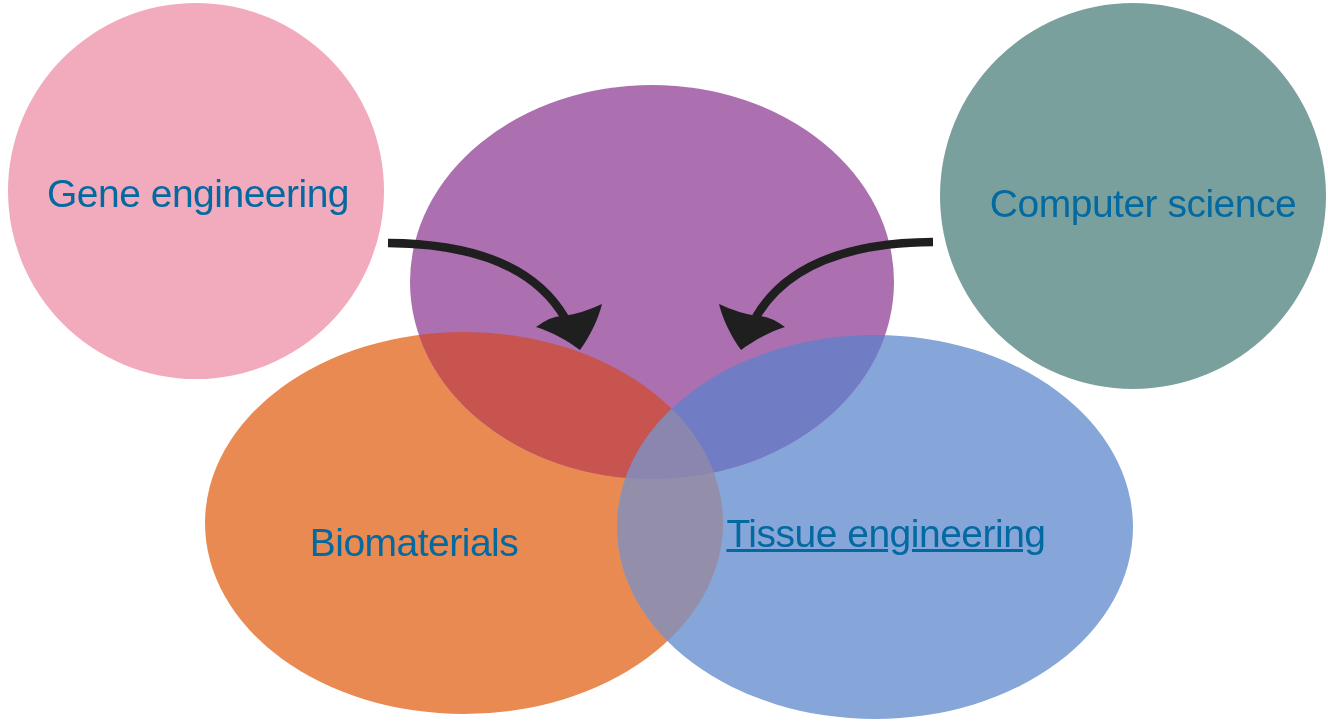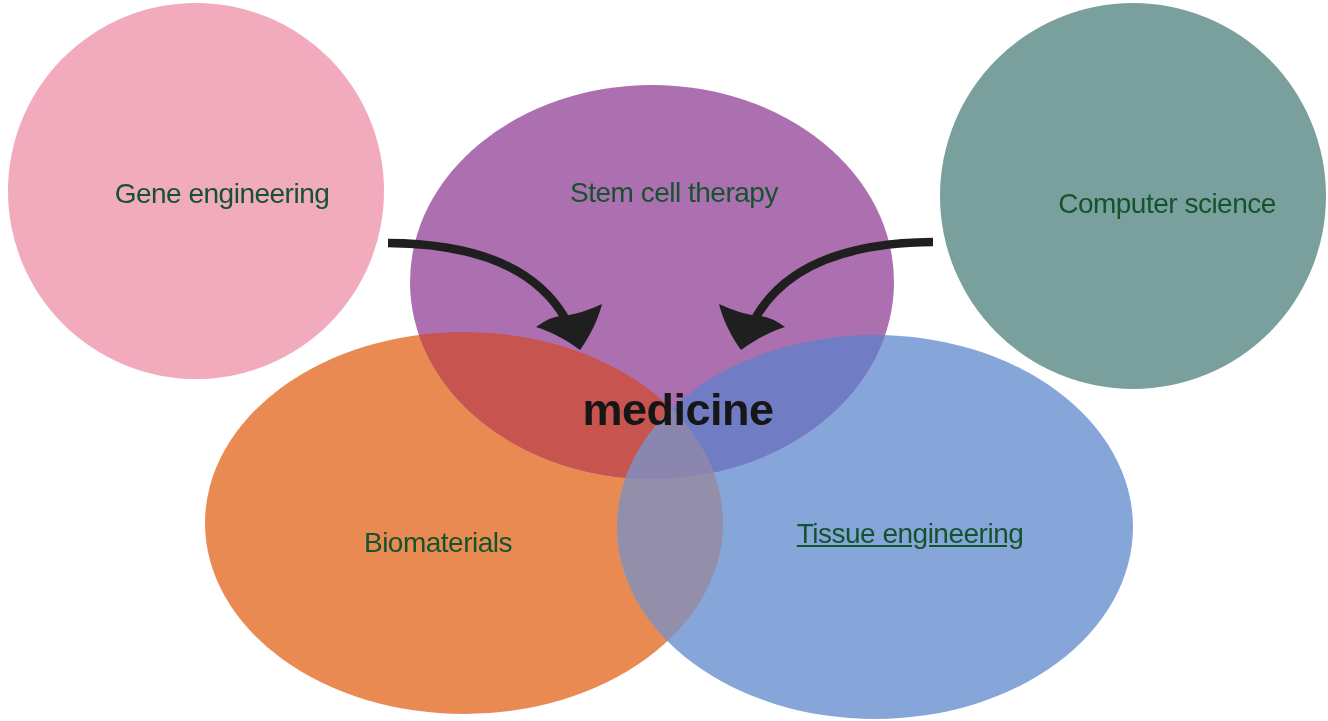--- a/index.html
+++ b/index.html
@@ -8,25 +8,24 @@
     width: 1328px;
     height: 721px;
     background: #ffffff;
     overflow: hidden;
     font-family: "Liberation Sans", sans-serif;
   }
   .stage svg { position: absolute; left: 0; top: 0; }
   .label {
     position: absolute;
     transform: translate(-50%, -50%);
-    font-size: 28px;
+    font-size: 39px;
     letter-spacing: -0.5px;
-    color: #14532d;
+    color: #0369a1;
     white-space: nowrap;
-    margin-left: 24px;
   }
   .center-label {
     position: absolute;
     transform: translate(-50%, -50%);
     font-size: 45px;
     line-height: 54px;
     font-weight: bold;
     letter-spacing: -0.5px;
     text-align: center;
     color: #161616;
@@ -70,22 +69,20 @@
     </g>
 
     <path d="M 388 243 Q 522 244 565 318" fill="none" stroke-width="8.5" stroke-linecap="butt" stroke="#1f1f1f"></path>
     <path d="M 580 350 C 568 341 552 332 536 327 Q 552 315 564 316 Q 583 313 602 304 C 598 320 590 336 580 350 Z" stroke="none" fill="#1f1f1f"></path>
 
     <path d="M 933 242 Q 799 243 756 317" fill="none" stroke-width="8.5" stroke-linecap="butt" stroke="#1f1f1f"></path>
     <path d="M 741 350 C 753 341 769 332 785 327 Q 769 315 757 316 Q 738 313 719 304 C 723 320 731 336 741 350 Z" stroke="none" fill="#1f1f1f"></path>
   </svg>
 
   <div class="label" style="left:198px;  top:194px;">Gene engineering</div>
-  <div class="label" style="left:650px;  top:193px;">Stem cell therapy</div>
   <div class="label" style="left:1143px; top:204px;">Computer science</div>
   <div class="label" style="left:414px;  top:543px;">Biomaterials</div>
   <div class="label" style="left:886px;  top:534px;text-decoration:underline;">Tissue engineering</div>
 
   <div class="center-label" style="left:678px; top:410px;">
-    <div>medicine</div>
   </div>
 
 </div>
 
 </body></html>

